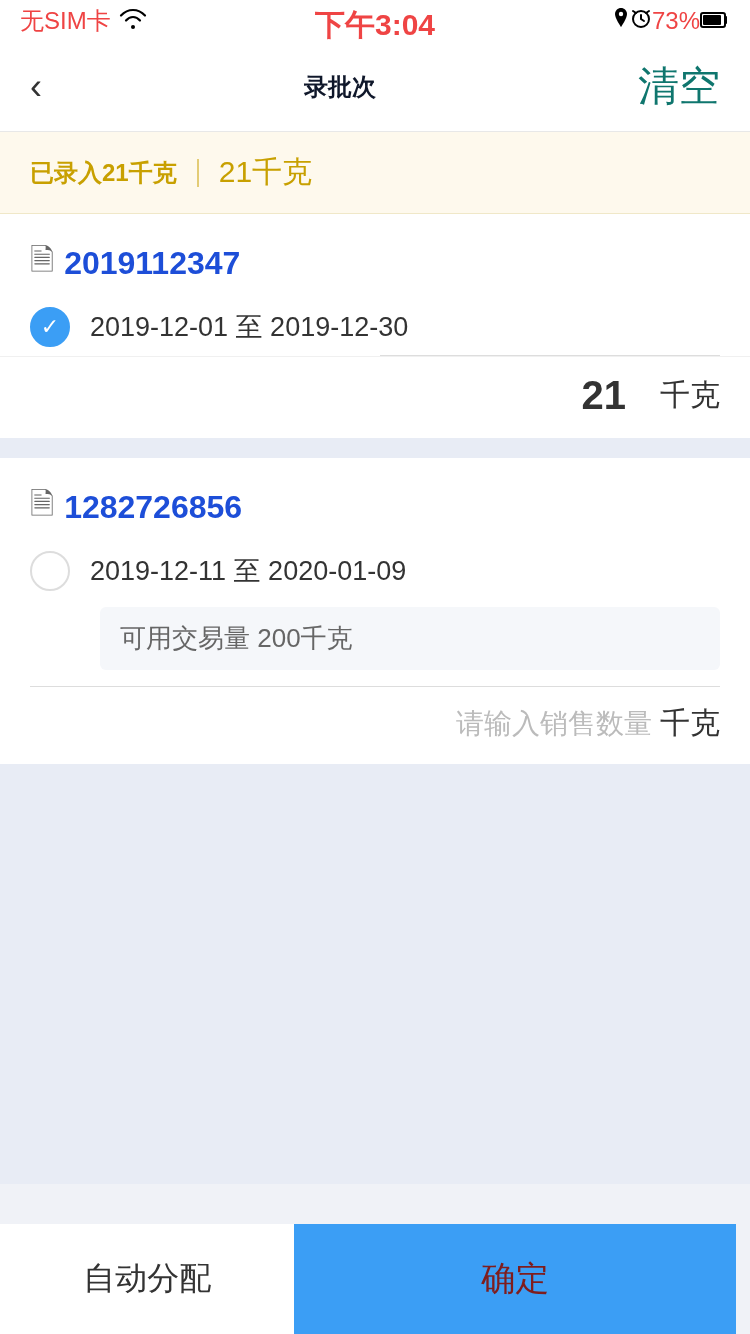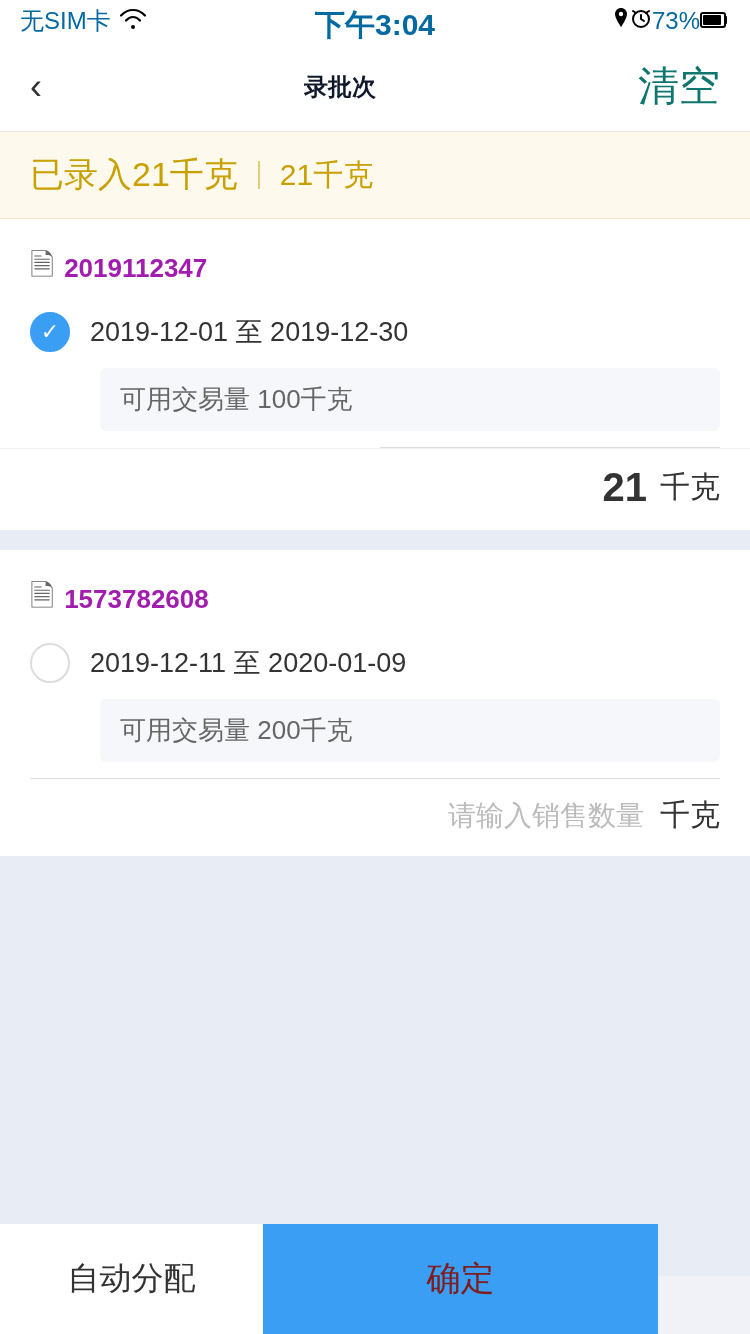--- a/index.html
+++ b/index.html
@@ -16,21 +16,21 @@
     
     .status-bar {
       width: 750px;
       height: 42px;
       background: #fff;
       display: flex;
       align-items: center;
       justify-content: space-between;
       padding: 12px 20px;
       font-size: 24px;
-      color: #0369a1;
+      color: #ef4444;
     }
     .status-left {
       display: flex;
       align-items: center;
       gap: 8px;
       font-size: 24px;
     }
     .status-center {
       font-size: 30px;
       font-weight: 700;
@@ -76,21 +76,22 @@
     .info-bar {
       background: #fef9ed;
       padding: 20px 30px;
       display: flex;
       align-items: center;
       gap: 20px;
       border-bottom: 1px solid #f0e8c8;
     }
     .info-label {
       color: #c8a000;
-      font-size: 34px;
+      font-size: 24px;
+      font-weight: bold;
     }
     .info-divider {
       width: 2px;
       height: 28px;
       background: #c8a000;
       opacity: 0.5;
     }
     .info-value {
       color: #c8a000;
       font-size: 30px;
@@ -106,23 +107,23 @@
       padding: 24px 30px 10px 30px;
       display: flex;
       align-items: center;
       gap: 10px;
     }
     .batch-doc-icon {
       font-size: 30px;
       color: #666;
     }
     .batch-id {
-      font-size: 26px;
+      font-size: 32px;
       font-weight: 600;
-      color: #a21caf;
+      color: #1d4ed8;
     }
 
     .batch-date-row {
       padding: 8px 30px 8px 30px;
       display: flex;
       align-items: center;
       gap: 20px;
     }
     .radio-circle {
       width: 40px;
@@ -156,21 +157,21 @@
       font-size: 26px;
       color: #666;
     }
 
     
     .qty-input-row {
       padding: 16px 30px 20px 30px;
       display: flex;
       align-items: center;
       justify-content: flex-end;
-      gap: 13px;
+      gap: 34px;
       border-top: 1px solid #f0f0f0;
     }
     .qty-value {
       font-size: 40px;
       font-weight: 600;
       color: #333;
     }
     .qty-unit {
       font-size: 30px;
       color: #333;
@@ -180,40 +181,40 @@
       border-top: 1px solid #ddd;
       margin: 0 30px 0 380px;
     }
 
     
     .qty-placeholder-row {
       padding: 16px 30px 20px 30px;
       display: flex;
       align-items: center;
       justify-content: flex-end;
-      gap: 16px;
+      gap: 8px;
     }
     .qty-placeholder-text {
       font-size: 28px;
       color: #bbb;
     }
     .qty-unit2 {
       font-size: 30px;
       color: #333;
     }
 
     
     .empty-area {
       background: #e8ecf5;
       height: 420px;
     }
 
     
     .bottom-bar {
-      width: 658px;
+      width: 736px;
       height: 110px;
       background: #fff;
       display: flex;
       align-items: stretch;
       position: fixed;
       bottom: 0;
       left: 0;
     }
     .btn-auto {
       flex: 1;
@@ -294,34 +295,33 @@
   <div class="batch-header">
     <span class="batch-doc-icon">🗎</span>
     <span class="batch-id">2019112347</span>
   </div>
   <div class="batch-date-row">
     <div class="radio-circle selected">
       <span class="radio-check">✓</span>
     </div>
     <span class="batch-date">2019-12-01 至 2019-12-30</span>
   </div>
-  <div class="batch-qty-row">可用交易量 100千克</div>
   <hr class="qty-divider">
   <div class="qty-input-row">
     <span class="qty-value">21</span>
     <span class="qty-unit">千克</span>
   </div>
 </div>
 
 <div style="height:20px; background:#e8ecf5;"></div>
 
 <div class="batch-card">
   <div class="batch-header">
     <span class="batch-doc-icon">🗎</span>
-    <span class="batch-id">1573782608</span>
+    <span class="batch-id">1282726856</span>
   </div>
   <div class="batch-date-row">
     <div class="radio-circle"></div>
     <span class="batch-date">2019-12-11 至 2020-01-09</span>
   </div>
   <div class="batch-qty-row">可用交易量 200千克</div>
   <hr class="qty-divider" style="margin-left:30px;">
   <div class="qty-placeholder-row">
     <span class="qty-placeholder-text">请输入销售数量</span>
     <span class="qty-unit2">千克</span>

